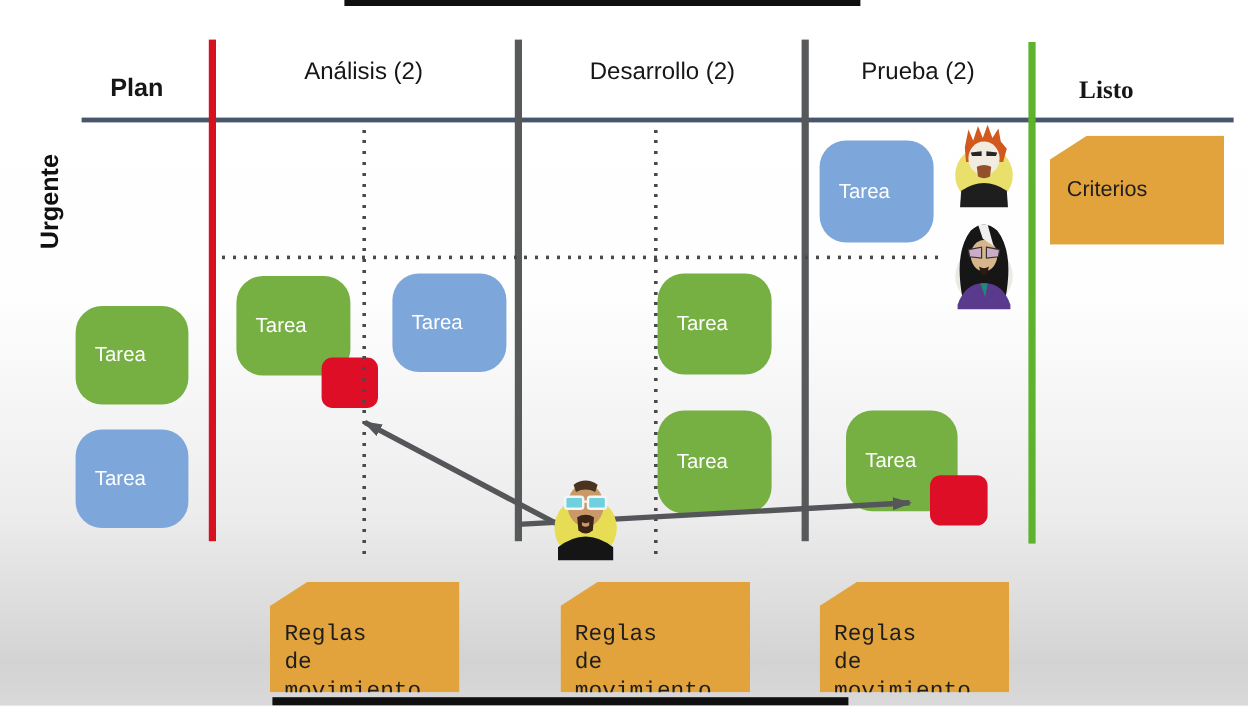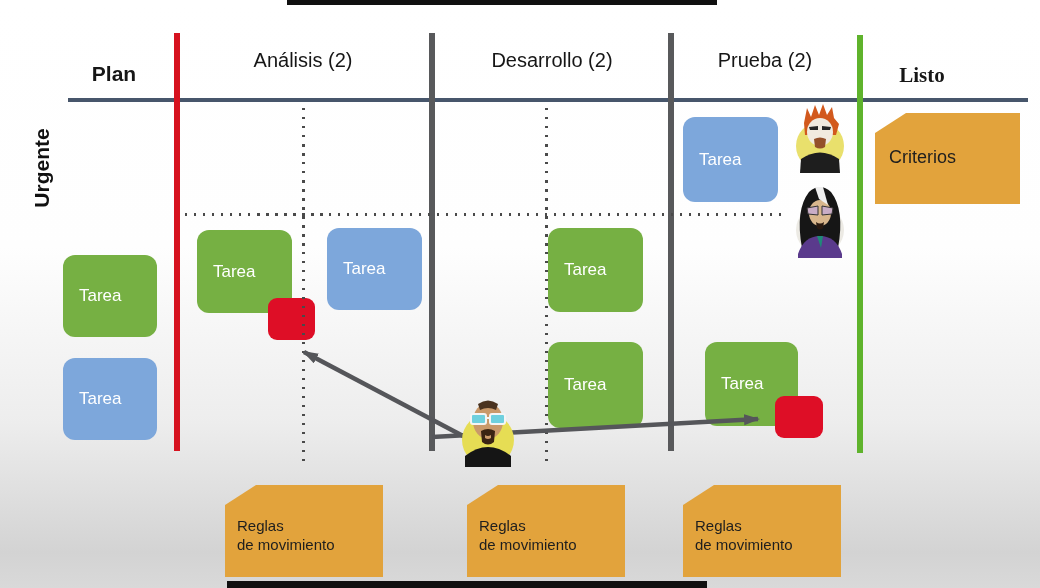--- a/index.html
+++ b/index.html
@@ -19,21 +19,21 @@
   #lane-red{left:174px;background:#d6121f;}
   #lane-gray-1{left:429px;background:#58595b;}
   #lane-gray-2{left:668px;background:#58595b;}
   #lane-green{left:857px;top:35px;background:#5fb32c;}
   
   .col-header{z-index:2;font-size:20px;color:#161616;white-space:nowrap;transform:translateX(-50%);}
   .col-header.bold{font-weight:700;font-size:21px;}
   #row-label{left:-1px;top:156px;width:86px;text-align:center;font-weight:700;font-size:21px;color:#111;
              transform:rotate(-90deg);z-index:2;}
   
-  .card{border-radius:12px;display:flex;align-items:center;padding-left:16px;box-sizing:border-box;
+  .card{border-radius:22px;display:flex;align-items:center;padding-left:16px;box-sizing:border-box;
         color:#ffffff;font-size:17px;z-index:2;}
   .card.green{background:#76b043;}
   .card.blue{background:#7da7db;}
   #card-1{left:63px;top:255px;width:94px;height:82px;}
   #card-2{left:63px;top:358px;width:94px;height:82px;}
   #card-3{left:197px;top:230px;width:95px;height:83px;}
   #card-4{left:327px;top:228px;width:95px;height:82px;}
   #card-5{left:548px;top:228px;width:95px;height:84px;}
   #card-6{left:548px;top:342px;width:95px;height:86px;}
   #card-7{left:683px;top:117px;width:95px;height:85px;}
@@ -54,21 +54,21 @@
   #arrows{left:0;top:0;z-index:6;pointer-events:none;}
   
   .avatar{z-index:7;}
   #avatar-tester-1{left:794px;top:103px;}
   #avatar-tester-2{left:794px;top:178px;}
   #avatar-developer{left:460px;top:393px;}
   
   .note{background:#e2a33c;box-sizing:border-box;color:#1e1e1e;font-size:18px;line-height:1.25;z-index:4;
         clip-path:polygon(31px 0,100% 0,100% 100%,0 100%,0 20px);}
   #note-criteria{left:875px;top:113px;width:145px;height:91px;padding:33px 0 0 14px;}
-  .note.rules{width:158px;height:92px;padding:32px 0 0 12px;font-size:15px;}
+  .note.rules{width:158px;height:92px;padding:32px 0 0 12px;font-size:19px;font-family:Liberation Mono, monospace;}
   #note-rules-1{left:225px;top:485px;}
   #note-rules-2{left:467px;top:485px;}
   #note-rules-3{left:683px;top:485px;}
 </style>
 </head>
 <body>
 
 <div class="abs edge-bar" id="top-bar"></div>
 <div class="abs edge-bar" id="bottom-bar"></div>
 

